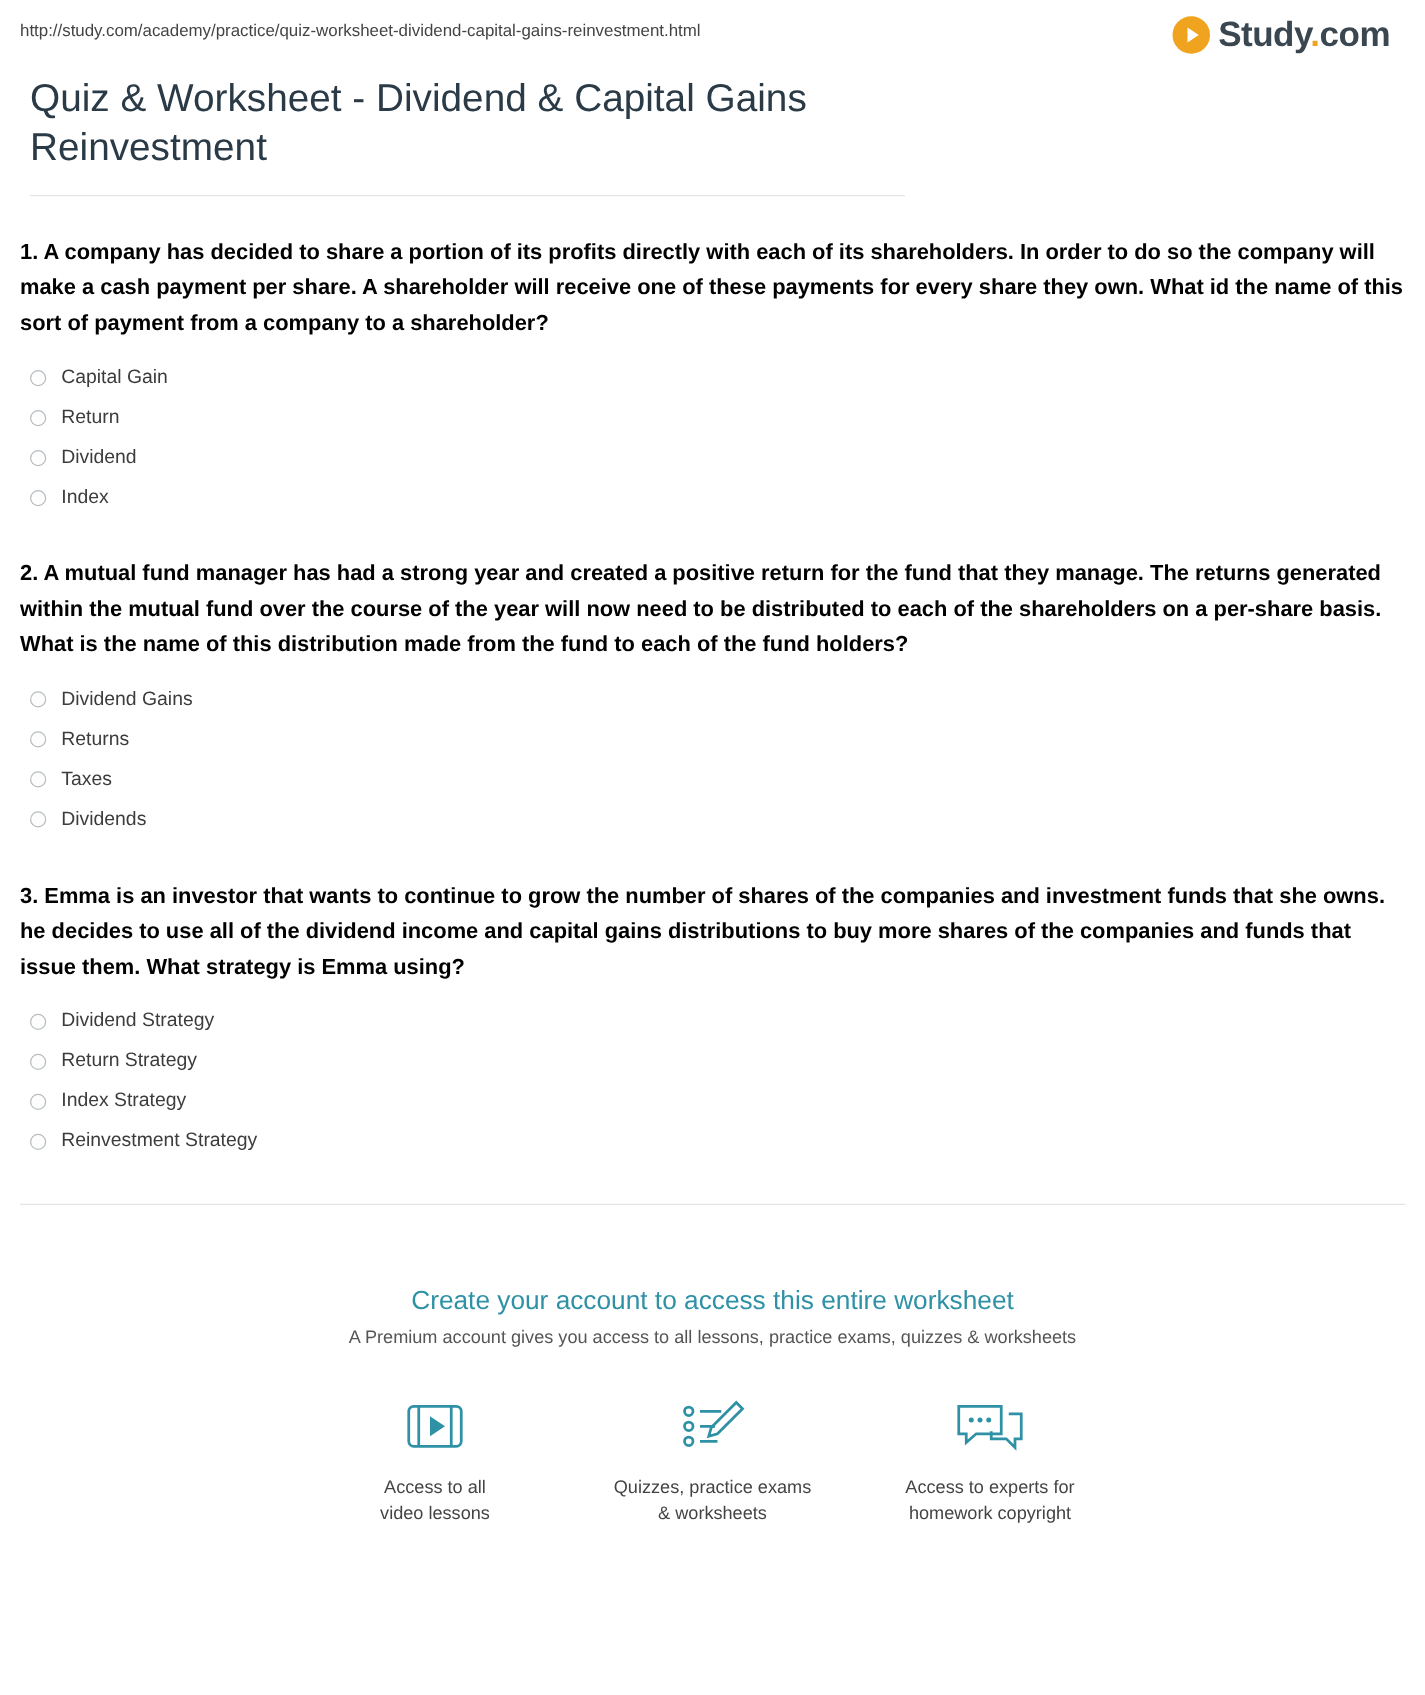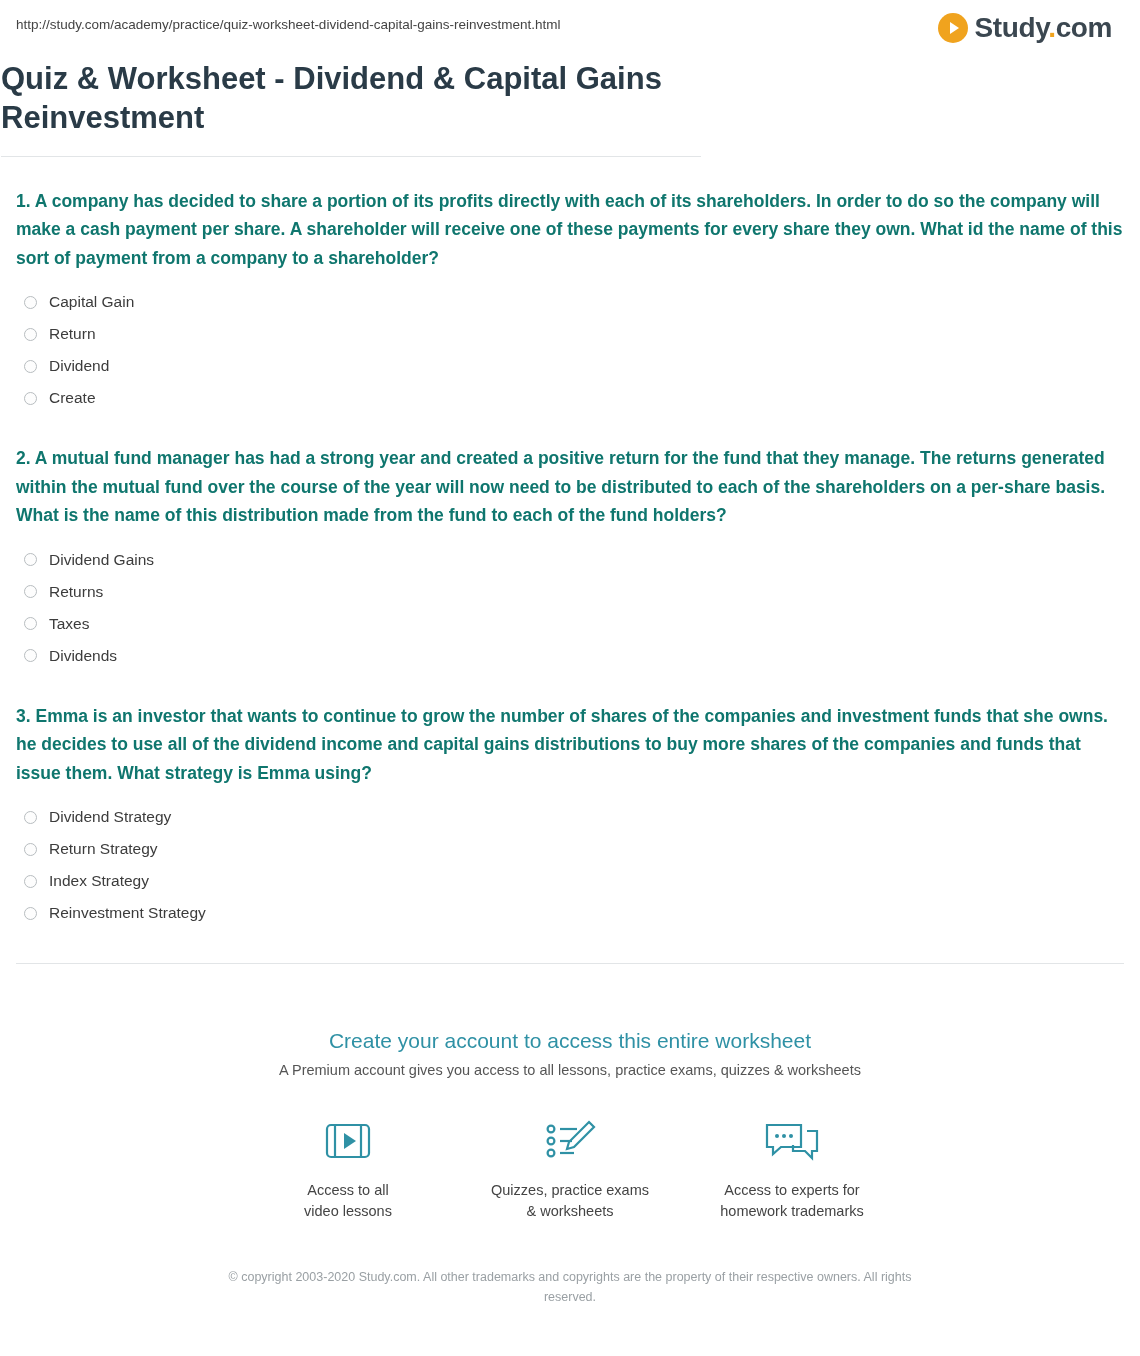--- a/index.html
+++ b/index.html
@@ -58,37 +58,37 @@
     font-weight: bold;
     color: #3b4750;
     letter-spacing: -0.4px;
   }
   .logo-text .dot { color: #f0a31e; }
   .logo-text .com { font-weight: bold; color: #3b4750; }
 
   .title {
     font-size: 31px;
     line-height: 1.25;
-    font-weight: bold;
+    font-weight: normal;
     color: #2a3b47;
-    margin: 16px 16px 0 1px;
+    margin: 16px 16px 0 24px;
     padding-bottom: 18px;
     border-bottom: 1px solid #e2e5e7;
     max-width: 700px;
   }
   .content {
     padding: 0 16px;
   }
   .question {
     margin-top: 30px;
   }
   .q-text {
     font-size: 17.5px;
     line-height: 1.63;
-    color: #0f766e;
+    color: #000000;
     font-weight: bold;
   }
   .answers {
     margin-top: 14px;
   }
   .answer {
     display: flex;
     align-items: center;
     gap: 12px;
     padding: 7px 0 7px 8px;
@@ -187,21 +187,21 @@
         <label class="answer">
           <span class="radio"></span>
           <span class="answer-label">Return</span>
         </label>
         <label class="answer">
           <span class="radio"></span>
           <span class="answer-label">Dividend</span>
         </label>
         <label class="answer">
           <span class="radio"></span>
-          <span class="answer-label">Create</span>
+          <span class="answer-label">Index</span>
         </label>
       </div>
     </div>
 
     <div class="question">
       <div class="q-text">2. A mutual fund manager has had a strong year and created a positive return for the fund that they manage. The returns generated within the mutual fund over the course of the year will now need to be distributed to each of the shareholders on a per-share basis. What is the name of this distribution made from the fund to each of the fund holders?</div>
       <div class="answers">
         <label class="answer">
           <span class="radio"></span>
           <span class="answer-label">Dividend Gains</span>
@@ -286,21 +286,20 @@
         <div class="feature-icon">
           <svg width="58" height="48" viewBox="0 0 58 48" fill="none" stroke="#2f91a5" stroke-width="2.2">
             <path d="M4 8 h34 v22 h-20 l-8 7 v-7 h-6 z"></path>
             <path d="M44 14 h10 v20 h-5 v7 l-7 -7 h-12 v-6"></path>
             <circle cx="14" cy="19" r="2" fill="#2f91a5" stroke="none"></circle>
             <circle cx="21" cy="19" r="2" fill="#2f91a5" stroke="none"></circle>
             <circle cx="28" cy="19" r="2" fill="#2f91a5" stroke="none"></circle>
           </svg>
         </div>
         <div class="feature-label">Access to experts for
-homework trademarks</div>
+homework copyright</div>
       </div>
 
     </div>
   </div>
 
-  <div class="copyright">© copyright 2003-2020 Study.com. All other trademarks and copyrights are the property of their respective owners. All rights reserved.</div>
 
 </div>
 
 </body></html>

